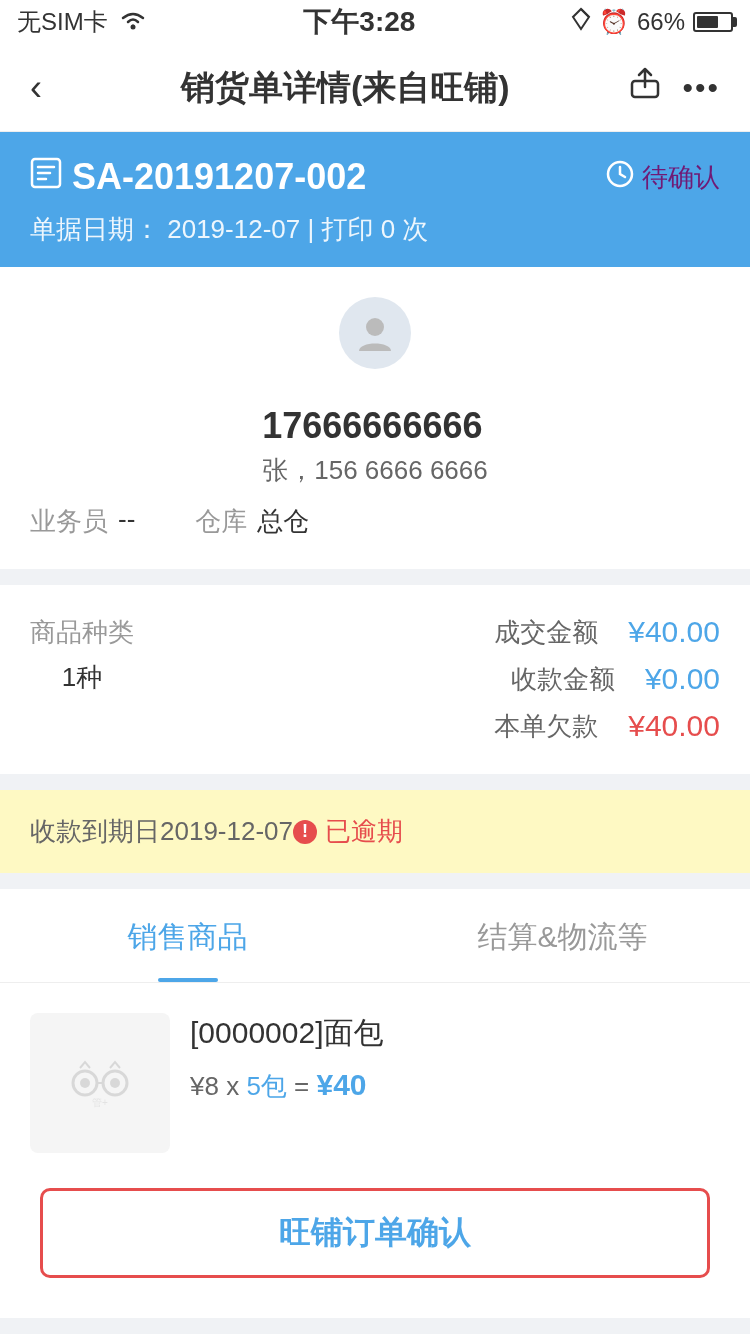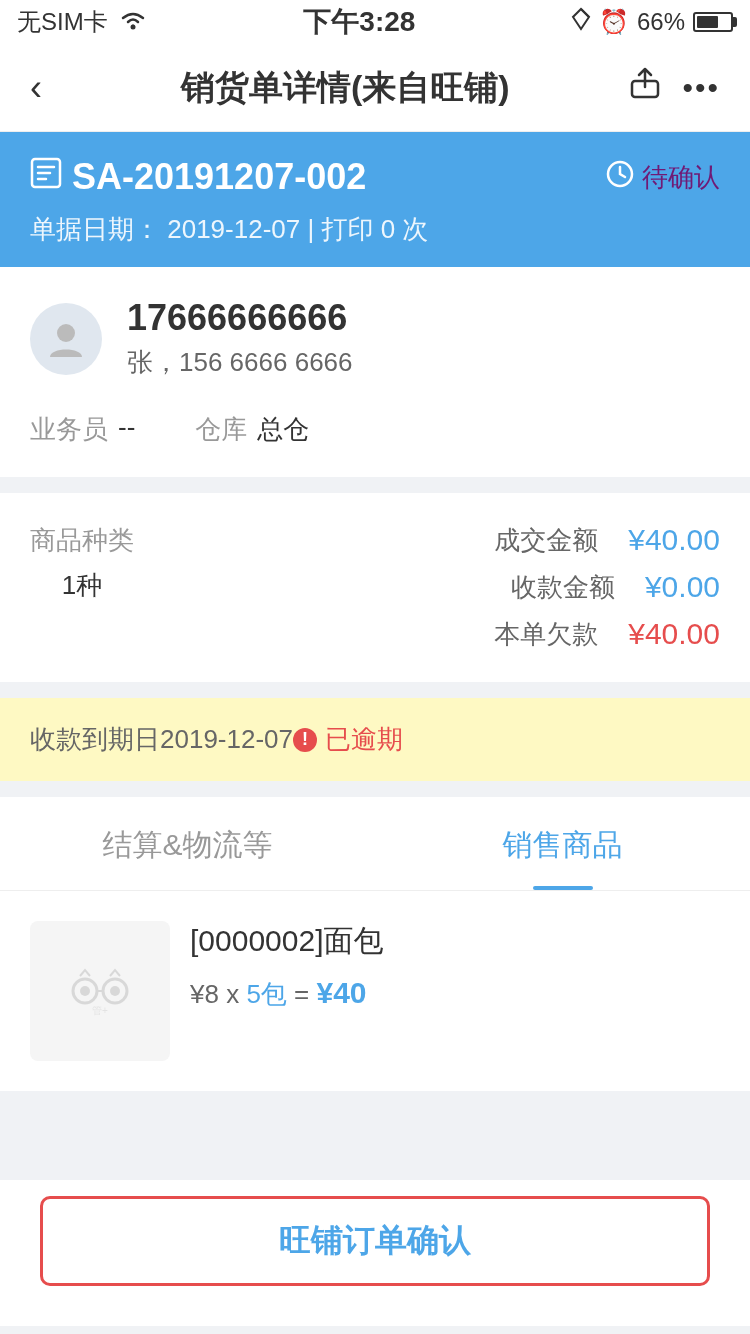--- a/index.html
+++ b/index.html
@@ -142,22 +142,23 @@
 
     
     .customer-card {
       background: #fff;
       padding: 30px;
       margin-bottom: 16px;
     }
     .customer-top {
       display: flex;
       align-items: center;
-      gap: 25px;
-      margin-bottom: 32px;
+      gap: 36px;
+      margin-bottom: 16px;
+      flex-direction: column;
     }
     .customer-avatar {
       width: 72px;
       height: 72px;
       border-radius: 50%;
       background: #e0e7ef;
       display: flex;
       align-items: center;
       justify-content: center;
       font-size: 36px;
@@ -330,21 +331,21 @@
 
     
     .empty-space {
       background: #f0f2f5;
       height: 200px;
     }
 
     
     .bottom-bar {
       position: fixed;
-      bottom: 8px;
+      bottom: 16px;
       left: 0;
       width: 750px;
       background: #fff;
       padding: 16px 40px 40px;
     }
     .confirm-button {
       width: 100%;
       height: 90px;
       border: 3px solid #e64d4d;
       border-radius: 10px;
@@ -482,25 +483,25 @@
 <div class="due-date-card">
   <span>收款到期日</span>
   <span>2019-12-07</span>
   <div class="overdue-badge">
     <div class="overdue-dot">!</div>
     <span>已逾期</span>
   </div>
 </div>
 
 <div class="tabs-container">
+  <div class="tab-item active">
+    <span>销售商品</span>
+  </div>
   <div class="tab-item">
     <span>结算&amp;物流等</span>
-  </div>
-  <div class="tab-item active">
-    <span>销售商品</span>
   </div>
 </div>
 
 <div class="product-section">
   <div class="product-item">
     <div class="product-thumb">
       <svg class="owl-logo" viewBox="0 0 80 50" fill="none">
         <circle cx="25" cy="25" r="12" stroke="#999" stroke-width="3"></circle>
         <circle cx="55" cy="25" r="12" stroke="#999" stroke-width="3"></circle>
         <circle cx="25" cy="25" r="5" fill="#999"></circle>

